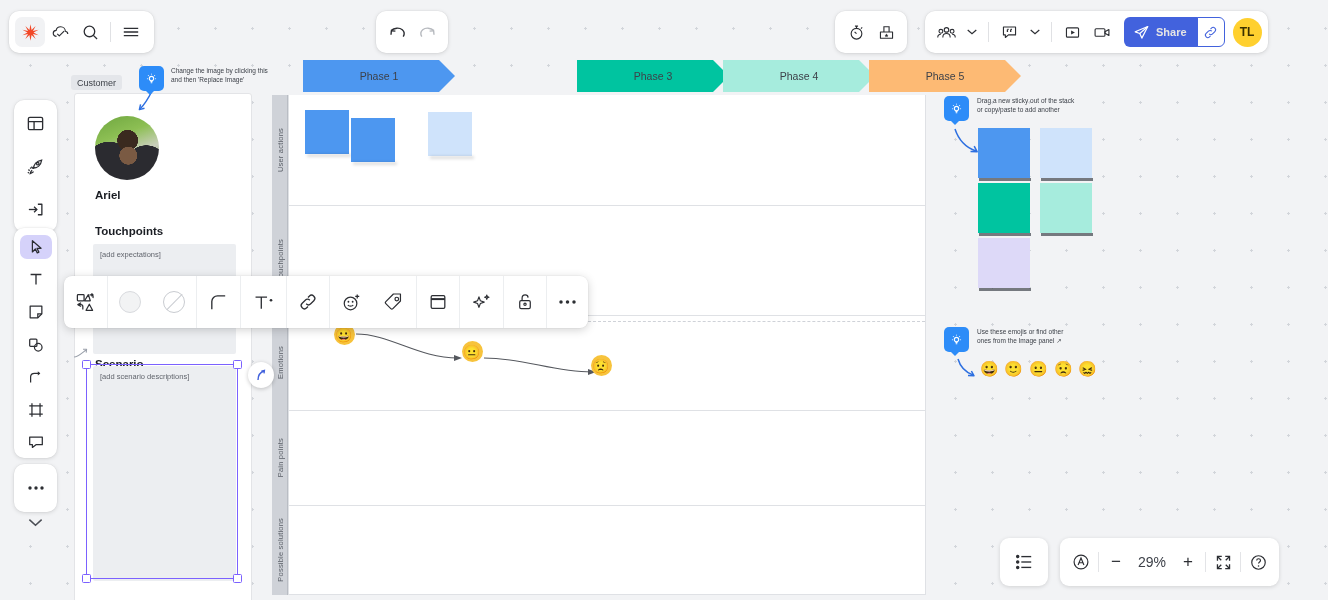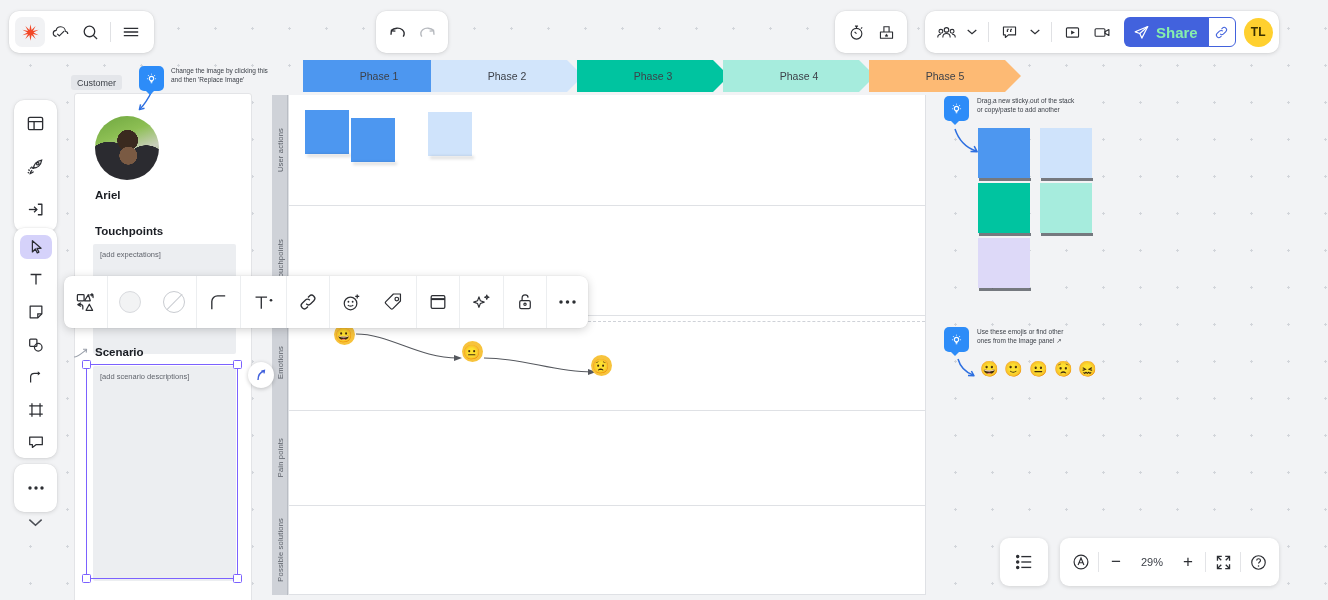--- a/index.html
+++ b/index.html
@@ -49,22 +49,22 @@
 
   .undo-pill { position: absolute; left: 376px; top: 11px; padding: 0 6px; }
 
   .timer-pill { position: absolute; left: 835px; top: 11px; padding: 0 6px; }
 
   .right-pill { position: absolute; left: 925px; top: 11px; padding: 0 6px; }
   .chev { width: 22px; height: 30px; display:flex; align-items:center; justify-content:center; color:#2c2e33; cursor:pointer;}
 
   .share-btn {
     display: flex; align-items: center; height: 30px;
-    background: #4262dd; color: #86efac; border-radius: 6px 0 0 6px;
-    padding: 0 11px 0 9px; font-size: 15px; font-weight: 700; cursor: pointer;
+    background: #4262dd; color: #e5e5e5; border-radius: 6px 0 0 6px;
+    padding: 0 11px 0 9px; font-size: 11px; font-weight: 700; cursor: pointer;
     gap: 6px;
   }
   .share-link {
     width: 28px; height: 30px; background: #fff; border: 1.6px solid #4262dd;
     border-radius: 0 6px 6px 0; display: flex; align-items: center; justify-content: center;
     color: #4262dd; cursor: pointer; margin-left:-1px;
   }
   .avatar {
     width: 29px; height: 29px; border-radius: 50%;
     background: #ffd02f; color: #3a3000; font-size: 12px; font-weight: 700;
@@ -243,40 +243,37 @@
   }
   .zoom-pill {
     position: absolute; left: 1060px; top: 538px; height: 48px;
     background: #fff; border-radius: 9px; box-shadow: 0 1px 4px rgba(0,0,0,.14);
     display: flex; align-items: center; padding: 0 4px; z-index: 45;
   }
   .zbtn {
     min-width: 34px; height: 48px; display: flex; align-items: center; justify-content: center;
     color: #2c2e33; cursor: pointer; font-size: 13px;
   }
-  .zlabel { font-size: 11px; color: #3d4149; min-width: 38px; text-align: center; }
+  .zlabel { font-size: 14px; color: #3d4149; min-width: 38px; text-align: center; }
   .zsep { width: 1px; height: 20px; background: #e3e4e7; }
 
   svg { display: block; }
 </style>
 </head>
 <body>
 
 <div id="app">
 
   <div class="canvas-bg"></div>
 
   <div class="grid-wrap">
 
     <div class="phase-strip">
       <div class="phase" style="left:0px;width:152px;background:#4d97f0;margin-left:18px;">
         <span>Phase 1</span>
-      </div>
-      <div class="phase" style="left:146px;width:152px;background:#d2e5fb;">
-        <span>Phase 2</span>
       </div>
       <div class="phase" style="left:292px;width:152px;background:#00c4a0;">
         <span>Phase 3</span>
       </div>
       <div class="phase" style="left:438px;width:152px;background:#a6ecdd;">
         <span>Phase 4</span>
       </div>
       <div class="phase" style="left:584px;width:152px;background:#fdba74;">
         <span>Phase 5</span>
       </div>
@@ -330,21 +327,21 @@
 
   <div class="persona-tag">Customer</div>
 
   <div class="persona-card">
     <div class="avatar-photo"></div>
     <div class="persona-name">Ariel</div>
     <div class="persona-h" style="top:131px;">Touchpoints</div>
     <div class="persona-field" style="top:150px;height:110px;">[add expectations]</div>
     <div class="persona-h" style="top:265px;"></div>
     <div class="persona-field" style="top:282px;height:45px;"></div>
-    <div class="persona-h" style="top:252px;">Scenario</div>
+    <div class="persona-h" style="top:264px;">Scenario</div>
     <div class="persona-field" style="top:272px;height:215px;">[add scenario descriptions]</div>
   </div>
 
   <div class="sel-box">
     <div class="handle h-tl"></div>
     <div class="handle h-tr"></div>
     <div class="handle h-bl"></div>
     <div class="handle h-br"></div>
   </div>
   <div class="rot-btn">

